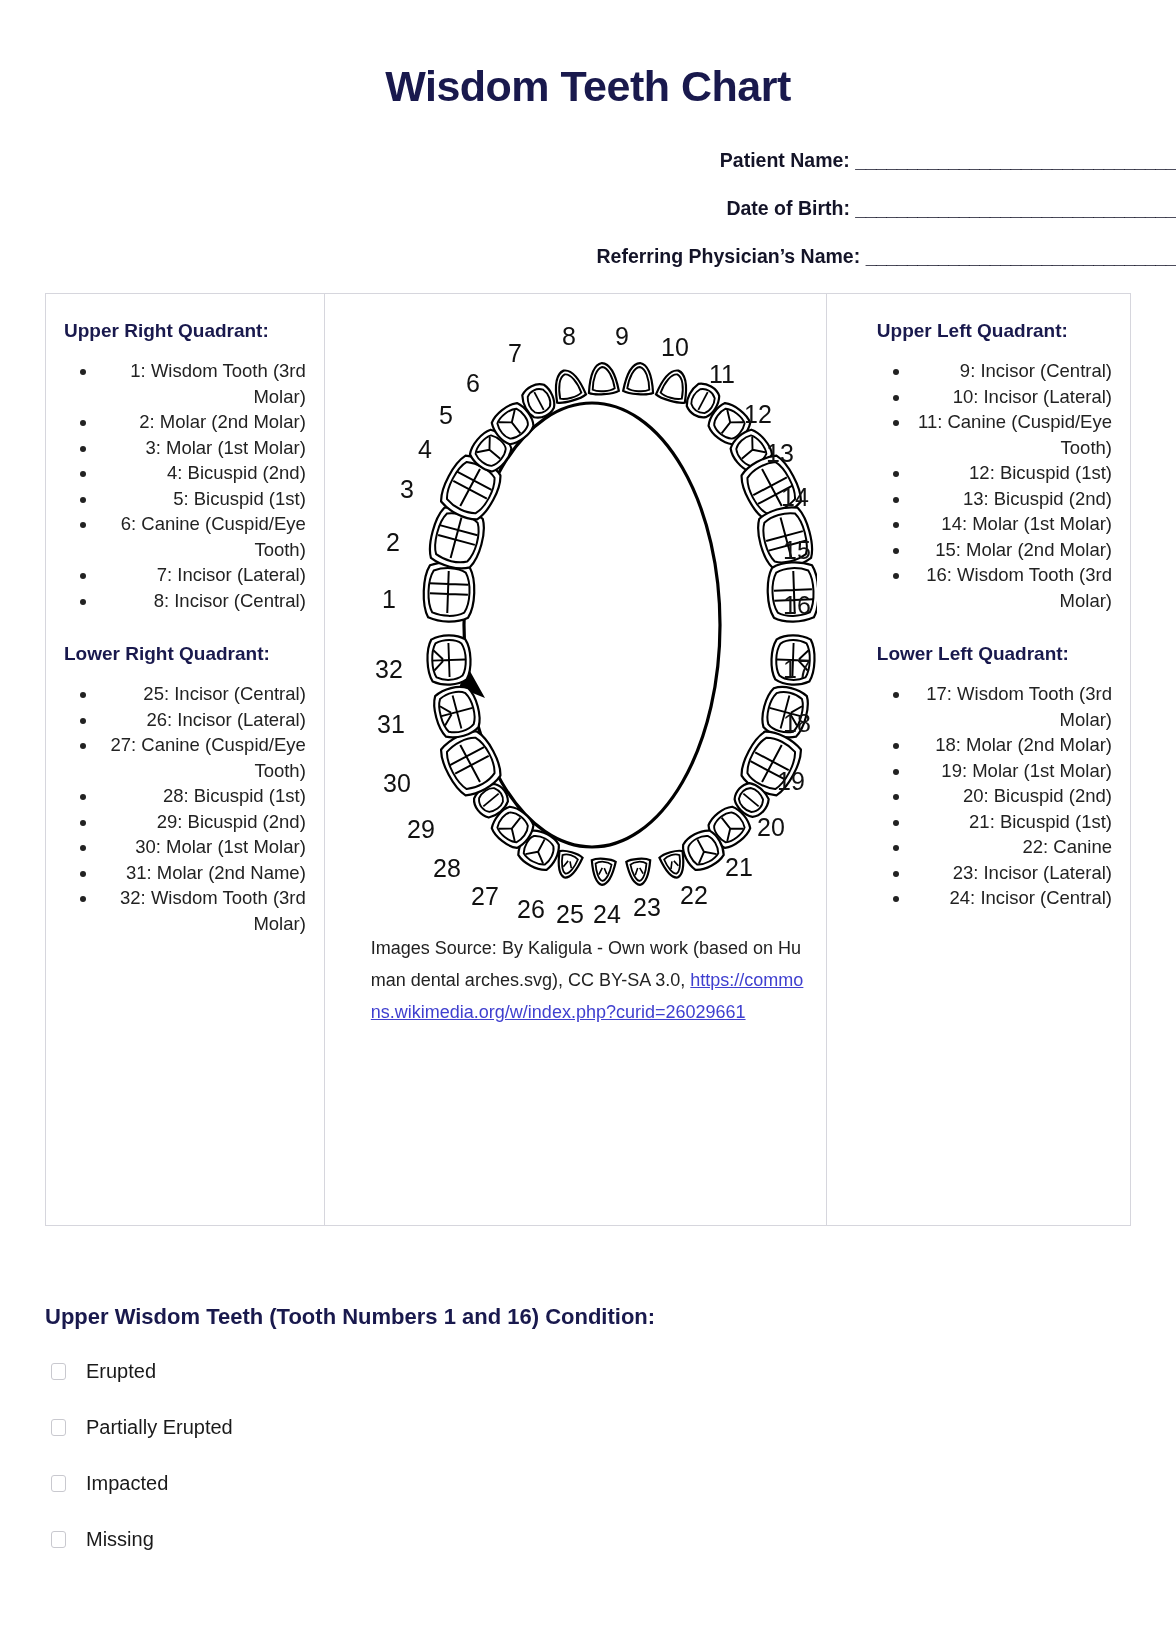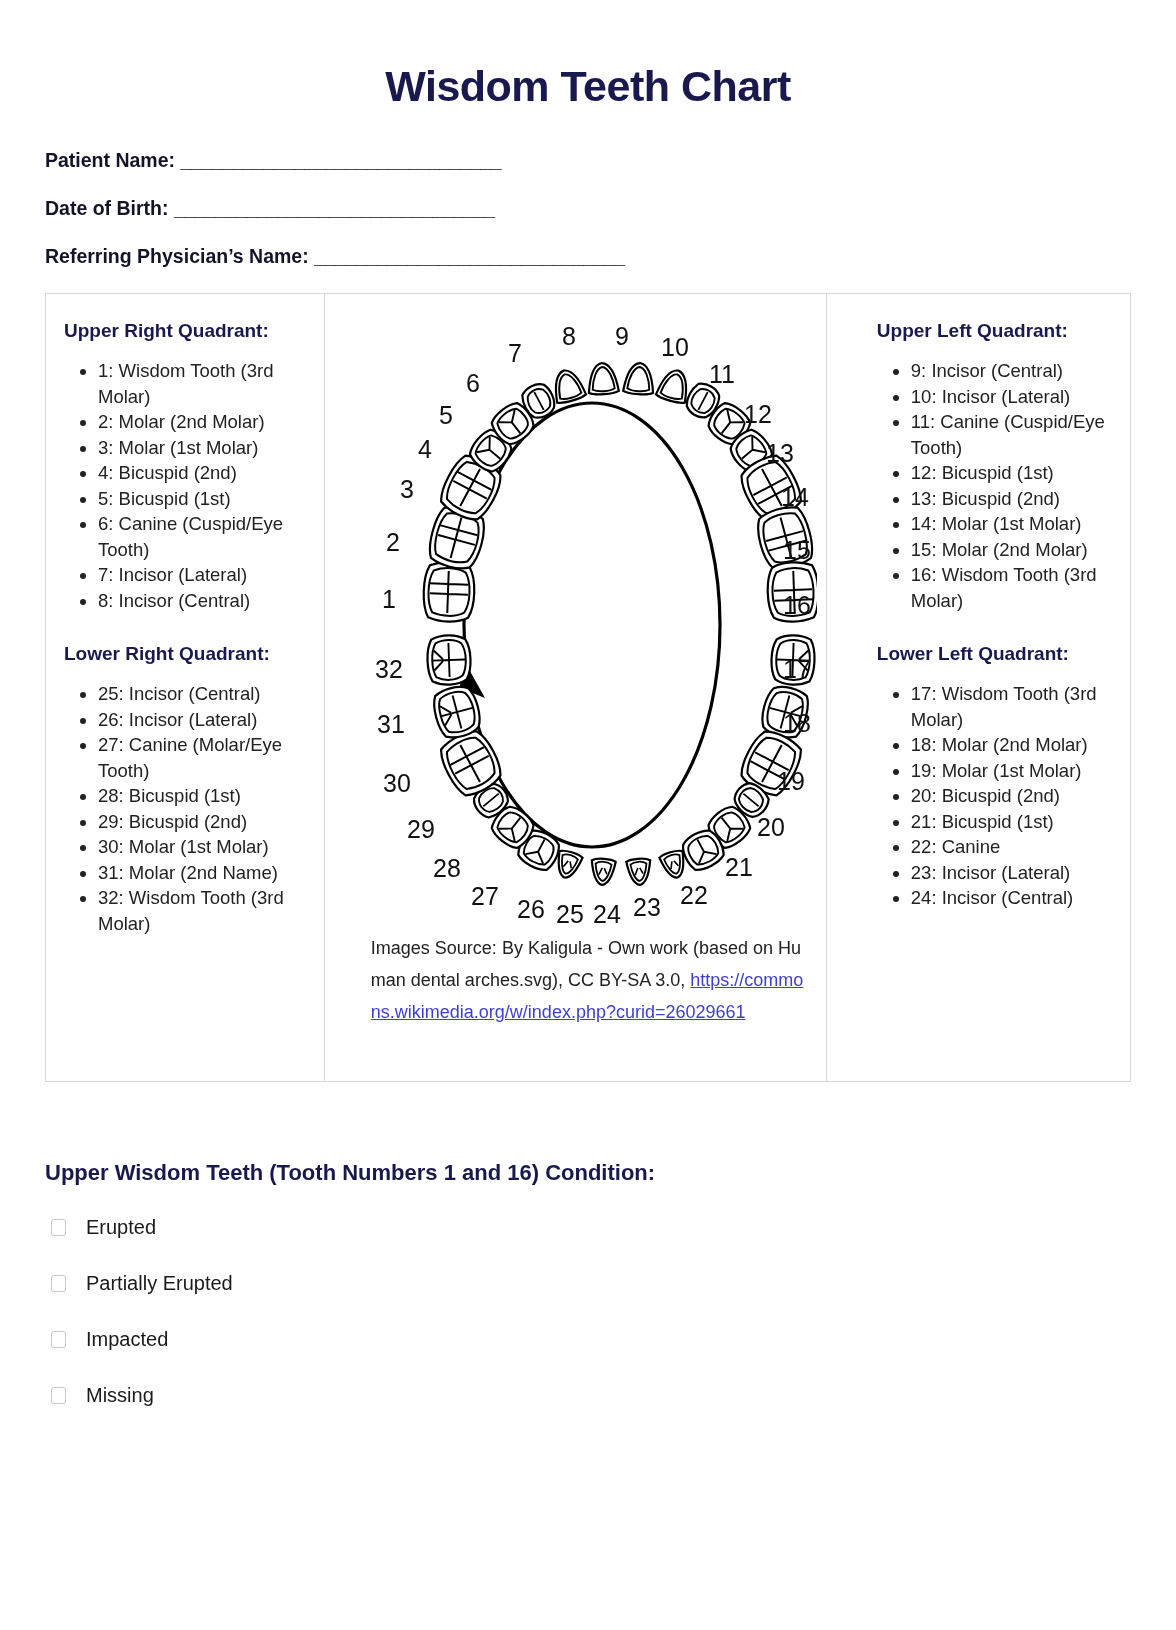--- a/index.html
+++ b/index.html
@@ -19,39 +19,39 @@
     text-align: center;
     font-size: 43px;
     font-weight: bold;
     color: #19194d;
     letter-spacing: -0.5px;
     margin: 0;
     padding-top: 62px;
   }
 
   
-  .fields { margin-top: 38px; padding-left: 45px; }
+  .fields { margin-top: 38px; padding-left: 45px; text-align: right; }
   .field-row {
     font-size: 19.5px;
     font-weight: bold;
     color: #141428;
     margin-bottom: 25px;
     white-space: nowrap;
   }
   .field-row .blank {
     font-weight: bold;
     letter-spacing: -0.5px;
   }
 
   
   .panel {
     margin: 22px 45px 0 45px;
     border: 1px solid #d6d6dd;
     display: flex;
-    height: 789px;
+    height: 933px;
     gap: 32px;
   }
   .col {
     padding: 26px 18px 10px 18px;
   }
   .col-left  { width: 292px; border-right: 1px solid #d6d6dd; }
   .col-mid   { width: 470px; border-right: 1px solid #d6d6dd; position: relative; padding: 26px 10px 10px 10px;}
   .col-right { width: 284px; }
 
   .quad-title {
@@ -59,20 +59,21 @@
     font-weight: bold;
     color: #19194d;
     margin: 0 0 16px 0;
   }
   .quad-title.second { margin-top: 30px; }
 
   ul.teeth-list {
     margin: 0 0 0 0;
     padding-left: 34px;
     list-style-type: disc;
+    text-align: right;
   }
   ul.teeth-list li {
     font-size: 18.5px;
     line-height: 25.5px;
     color: #222;
     margin-bottom: 0px;
   }
 
   
   .diagram-wrap {
@@ -157,21 +158,21 @@
       <li>5: Bicuspid (1st)</li>
       <li>6: Canine (Cuspid/Eye Tooth)</li>
       <li>7: Incisor (Lateral)</li>
       <li>8: Incisor (Central)</li>
     </ul>
 
     <div class="quad-title second">Lower Right Quadrant:</div>
     <ul class="teeth-list">
       <li>25: Incisor (Central)</li>
       <li>26: Incisor (Lateral)</li>
-      <li>27: Canine (Molar/Eye Tooth)</li>
+      <li>27: Canine (Cuspid/Eye Tooth)</li>
       <li>28: Bicuspid (1st)</li>
       <li>29: Bicuspid (2nd)</li>
       <li>30: Molar (1st Molar)</li>
       <li>31: Molar (2nd Name)</li>
       <li>32: Wisdom Tooth (3rd Molar)</li>
     </ul>
   </div>
 
   <div class="col col-mid">
     <div class="diagram-wrap">

